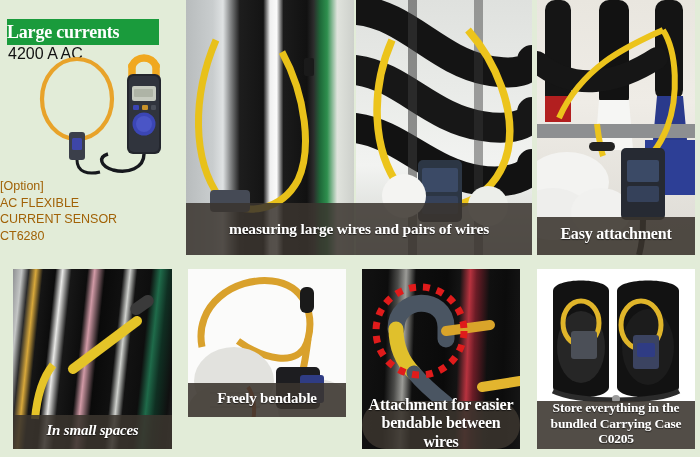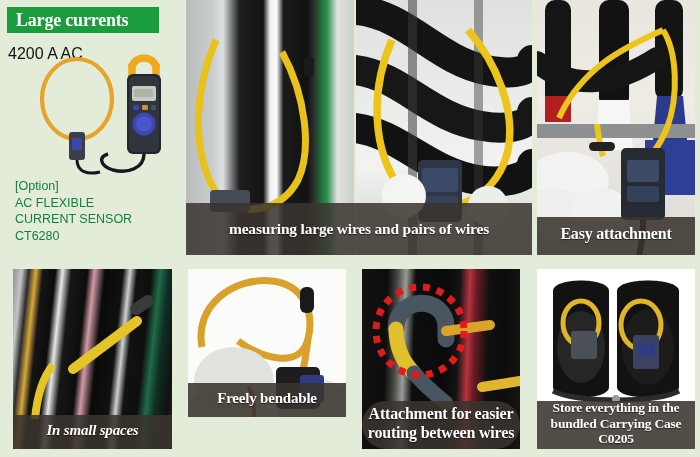--- a/index.html
+++ b/index.html
@@ -21,50 +21,49 @@
 
   
   #left-col {
     position: absolute;
     left: 0; top: 0;
     width: 180px; height: 262px;
   }
 
   #title-bar {
     position: absolute;
-    left: 7px; top: 7px;
+    left: 7px; top: 19px;
     width: 152px; height: 26px;
     background: #1a9b3c;
     display: flex;
     align-items: center;
-    padding-left: 9px;
   }
   #title-bar .t {
     color: #ffffff;
     font-family: "Liberation Serif", serif;
     font-weight: bold;
     font-size: 18px;
     letter-spacing: -0.2px;
   }
 
   #subtitle {
     position: absolute;
     left: 8px; top: 34px;
     font-size: 16px;
     color: #111;
     font-family: "Liberation Sans", sans-serif;
     margin-top: 11px;
   }
 
   #option-block {
     position: absolute;
-    left: 15px; top: 178px;
+    left: 0; top: 178px;
     font-size: 12.5px;
     line-height: 16.5px;
-    color: #15803d;
+    color: #a16207;
   }
   #option-block div { white-space: nowrap; }
 
   
   #product {
     position: absolute;
     left: 28px; top: 44px;
     width: 152px; height: 132px;
   }
 
@@ -307,21 +306,21 @@
         <path d="M52 104 C62 116, 74 126, 84 134" fill="none" stroke="#4a5562" stroke-width="15" stroke-linecap="round"></path>
 
         <path d="M84 62 L128 56" stroke="#d9a42a" stroke-width="10" stroke-linecap="round"></path>
         <path d="M120 118 L158 112" stroke="#e3b52e" stroke-width="10" stroke-linecap="round"></path>
 
         <circle cx="58" cy="62" r="44" fill="none" stroke="#e01b1b" stroke-width="7" stroke-dasharray="7 7"></circle>
       </svg>
     </div>
     <div class="caption">
       <span class="cap-line">Attachment for easier</span>
-      <span class="cap-line">routing between wires</span>
+      <span class="cap-line">bendable between wires</span>
     </div>
   </div>
 
   <div class="panel" id="panel-bot-d">
     <div class="scene" style="background:#ffffff;">
       <svg width="158" height="180" viewBox="0 0 158 180" style="position:absolute;inset:0;">
 
         <path d="M16 22 C16 8, 72 8, 72 22 L72 118 C72 132, 16 132, 16 118 Z" fill="#121212"></path>
         <path d="M80 22 C80 8, 142 8, 142 22 L142 118 C142 132, 80 132, 80 118 Z" fill="#121212"></path>
         <ellipse cx="44" cy="78" rx="24" ry="36" fill="#262626"></ellipse>

